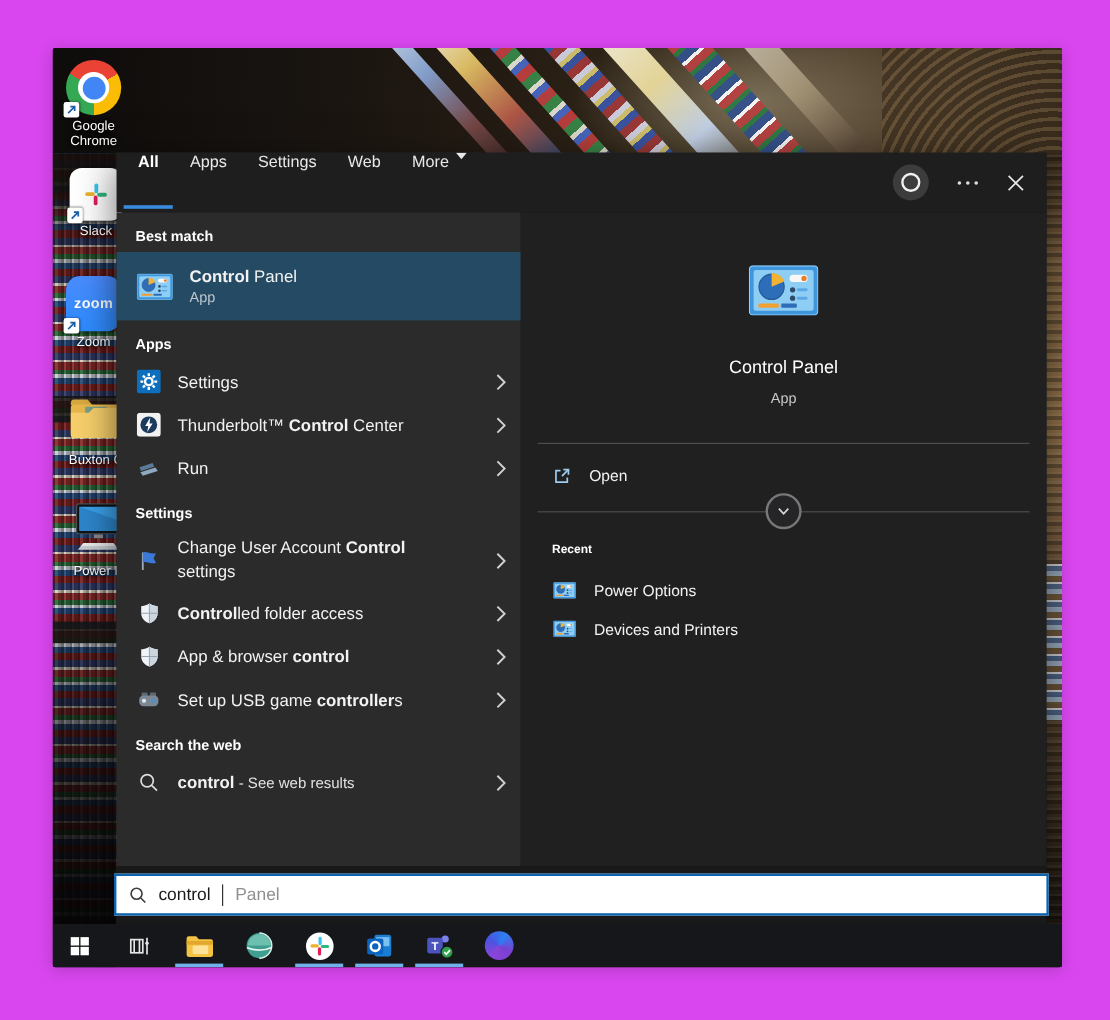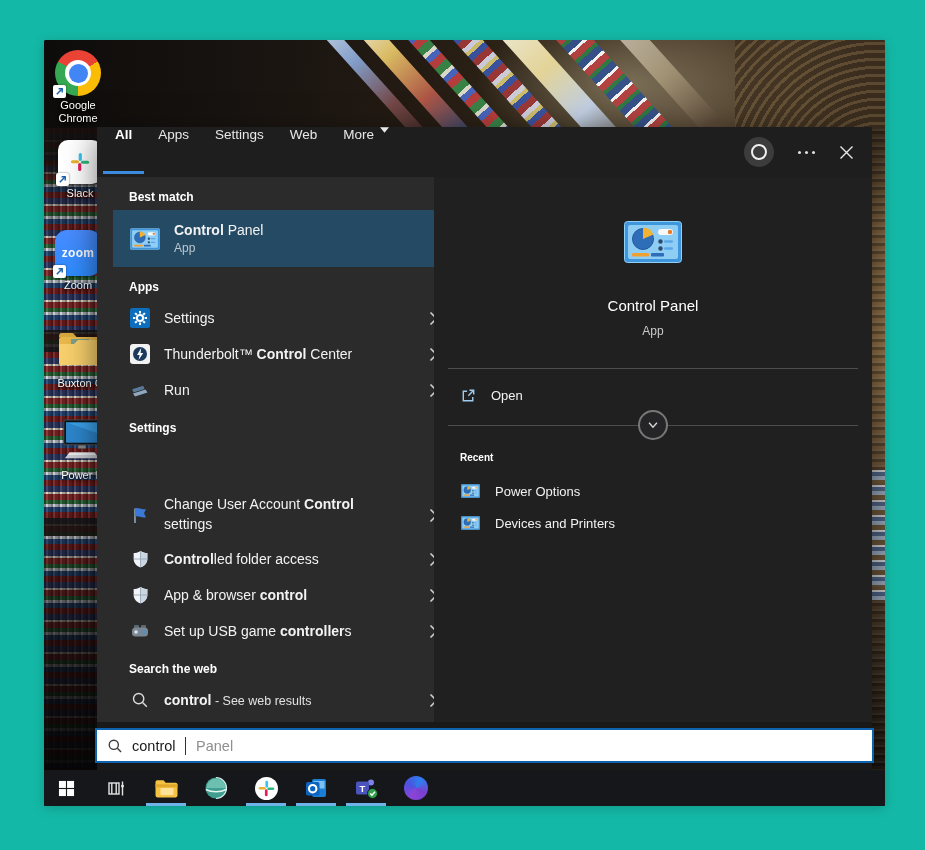--- a/index.html
+++ b/index.html
@@ -1,17 +1,17 @@
 <!DOCTYPE html>
 <html style="--accent: #3a8bdd; --row-sel: #254b64; --sb-border: #0e63ae; --tb-ind: #6fb2e8;"><head>
 <meta charset="utf-8">
 <style>
   html,body{margin:0;padding:0;background:#ffffff;}
   body{font-family:"Liberation Sans","DejaVu Sans",sans-serif;-webkit-font-smoothing:antialiased;}
-  .stage{position:relative;width:925px;height:850px;background:#14b8a6;overflow:hidden;}
+  .stage{position:relative;width:925px;height:850px;background:#d946ef;overflow:hidden;}
   .screen{position:absolute;left:44px;top:40px;width:841px;height:766px;overflow:hidden;background:#131010;border-radius:2px;box-shadow:0 2px 12px rgba(0,0,0,.18);}
 
   
   .bg-top{position:absolute;left:0;top:0;width:841px;height:88px;overflow:hidden;
     background:linear-gradient(93deg,#0e0c0b 0%,#171310 22%,#241b13 45%,#332818 62%,#4c3d2b 78%,#56462f 88%,#2c2319 100%);}
   .streak{position:absolute;top:-45px;height:190px;transform:rotate(-42deg);border-radius:4px;opacity:.92;}
   .glow{position:absolute;left:430px;top:-30px;width:300px;height:150px;background:radial-gradient(ellipse at center,rgba(255,242,205,.32),rgba(255,242,205,0) 70%);}
   .fanvault{position:absolute;right:0;top:0;width:150px;height:88px;opacity:.75;
     background:repeating-radial-gradient(circle at 95% 160%, #6a5438 0 3px, #3c2e1e 3px 8px);}
   .bg-left{position:absolute;left:0;top:88px;width:53px;height:678px;
@@ -44,29 +44,29 @@
   .tabs-left{display:flex;gap:26px;height:100%;}
   .tab{position:relative;display:flex;align-items:flex-start;gap:6px;height:100%;color:#e8e8e8;font-size:13.5px;cursor:pointer;}
   .tab.selected{font-weight:700;color:#fff;}
   .tab-underline{position:absolute;left:-12px;right:-12px;bottom:3px;height:3px;background:var(--accent,#3a8bdd);}
   .tabs-right{margin-left:auto;display:flex;align-items:center;gap:24px;}
   .avatar{width:30px;height:30px;border-radius:50%;background:#3c3c3c;display:flex;align-items:center;justify-content:center;}
   .avatar-ring{width:12px;height:12px;border:2px solid #f0f0f0;border-radius:50%;}
   .dots{display:flex;gap:4px;}
   .dots i{width:3px;height:3px;border-radius:50%;background:#e0e0e0;display:block;}
 
-  .left-col{position:absolute;left:0;top:50px;width:337px;height:545px;background:#2b2b2b;overflow:hidden;padding-left:16px;}
+  .left-col{position:absolute;left:0;top:50px;width:337px;height:545px;background:#2b2b2b;overflow:hidden;}
   .right-col{position:absolute;left:337px;top:50px;width:438px;height:545px;background:#202021;overflow:hidden;display:flex;flex-direction:column;}
   .bottom-strip{position:absolute;left:0;top:595px;width:775px;height:48px;background:#191919;}
 
   .section-header{padding:13px 16px 6px 16px;font-size:12px;font-weight:700;color:#fff;}
   .result-row{display:flex;align-items:center;height:36px;padding:0 12px 0 16px;color:#f2f2f2;font-size:14px;cursor:pointer;}
   .result-row .row-icon{width:22px;display:flex;justify-content:center;flex:none;}
   .result-row .row-text{margin-left:13px;white-space:nowrap;}
-  .result-row.twoline{height:52px;margin-top:48px;}
+  .result-row.twoline{height:52px;}
   .result-row.twoline .row-text{white-space:normal;max-width:212px;line-height:1.4;}
   .row-chevron{margin-left:auto;display:flex;align-items:center;padding-left:8px;}
   .result-row.selected{background:var(--row-sel,#254b64);height:57px;}
   .result-row.selected .row-icon{width:32px;}
   .row-lines{margin-left:13px;display:flex;flex-direction:column;}
   .row-sub{font-size:12px;color:#bcc7ce;margin-top:3px;}
   .b{font-weight:700;}
   .small-seg{font-size:12.5px;color:#e2e2e2;}
 
   .preview-icon{margin-top:44px;align-self:center;}

